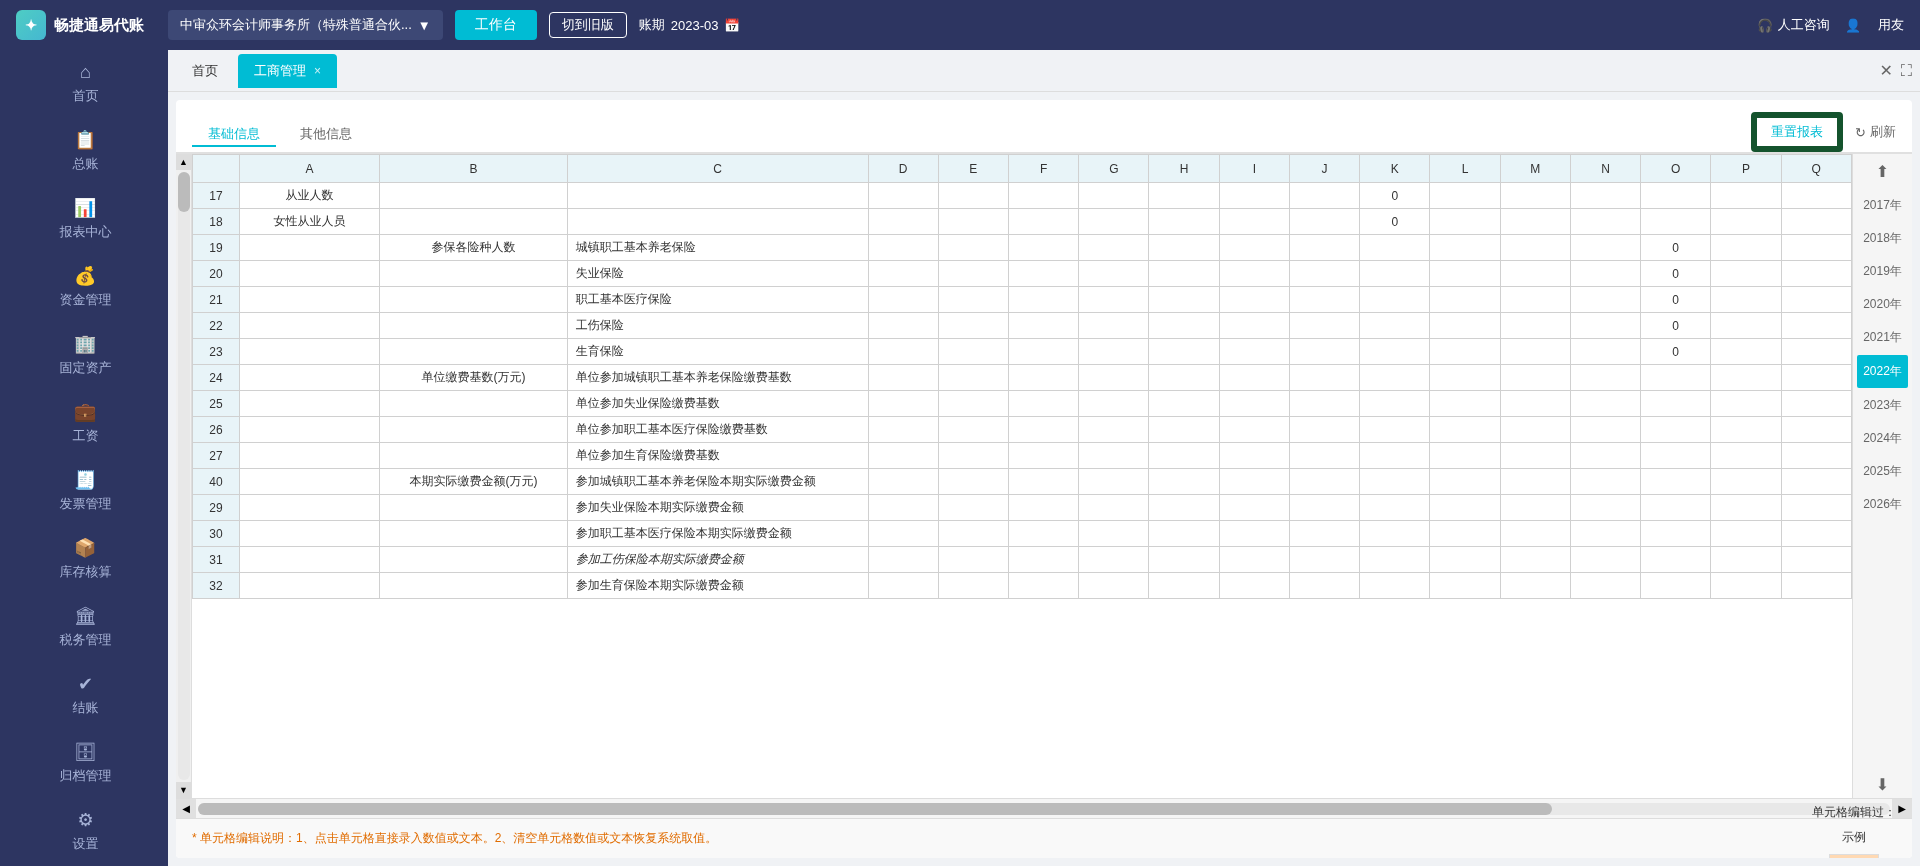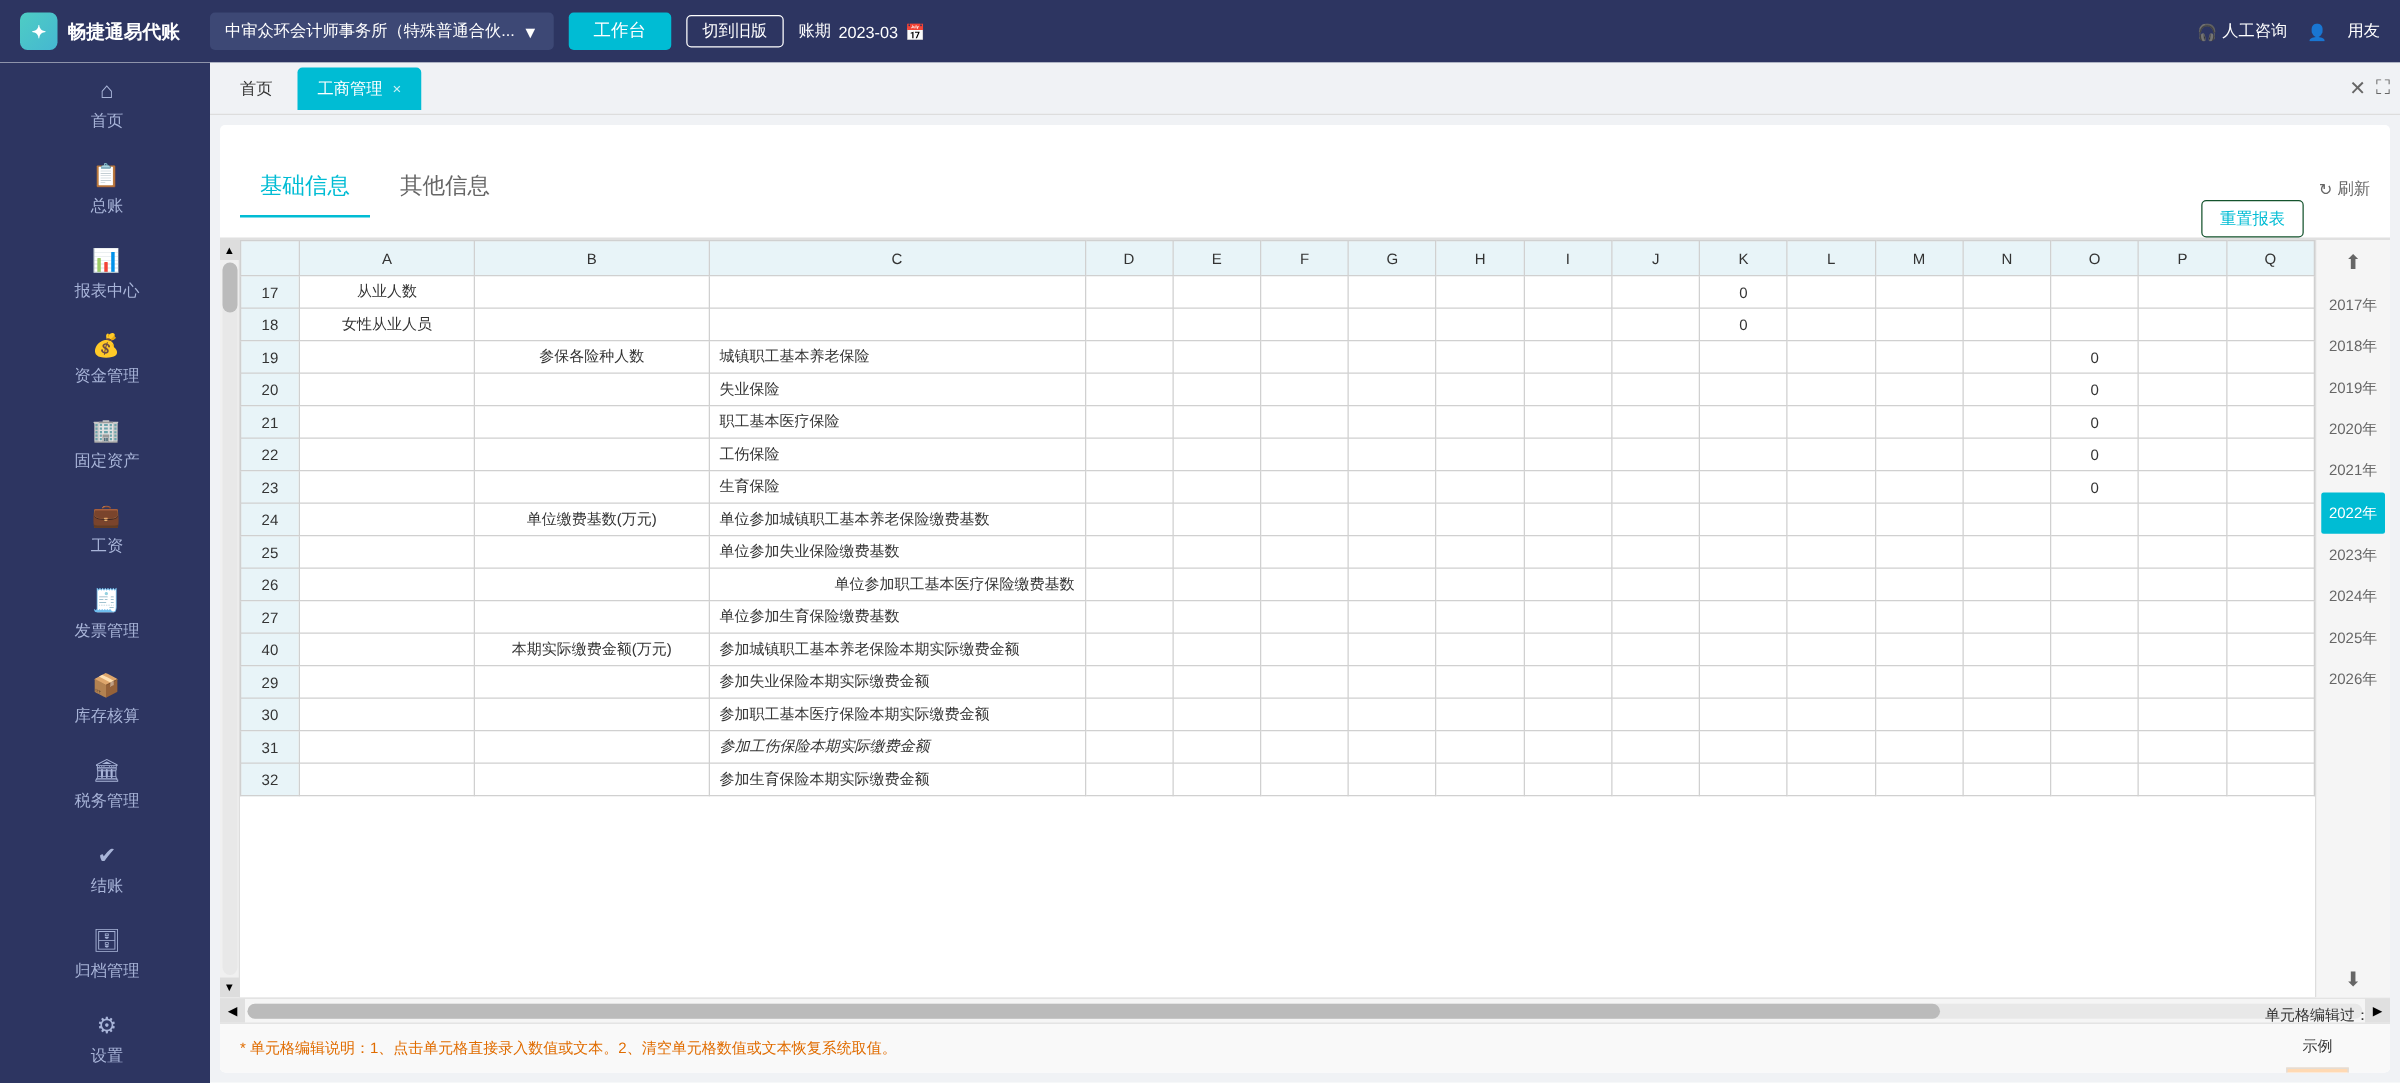--- a/index.html
+++ b/index.html
@@ -36,24 +36,24 @@
     .tab-home { background: transparent; color: #333; }
     .tab-close { cursor: pointer; font-size: 12px; opacity: 0.8; }
     .tab-controls { margin-left: auto; display: flex; gap: 8px; padding-right: 8px; }
     .tab-ctrl-btn { background: none; border: none; cursor: pointer; font-size: 16px; color: #666; }
 
     
     .inner-content { flex: 1; overflow: hidden; background: #fff; margin: 8px; border-radius: 4px; display: flex; flex-direction: column; }
 
     
     .sub-tabs { display: flex; padding: 12px 16px 0; gap: 8px; border-bottom: 2px solid #e0e0e0; flex-shrink: 0; align-items: center; }
-    .sub-tab { padding: 6px 16px 12px; cursor: pointer; font-size: 18px; color: #666; border-bottom: 2px solid transparent; margin-bottom: -2px; }
+    .sub-tab { padding: 6px 16px 2px; cursor: pointer; font-size: 13px; color: #666; border-bottom: 2px solid transparent; margin-bottom: -2px; }
     .sub-tab.active { color: #00bcd4; border-bottom-color: #00bcd4; font-weight: 500; }
     .sub-tab-actions { margin-left: auto; display: flex; gap: 12px; align-items: center; }
-    .btn-reset { background: transparent; border: 1px solid #14532d; color: #00bcd4; padding: 5px 14px; border-radius: 4px; cursor: pointer; font-size: 13px; margin-top: 48px; }
+    .btn-reset { background: transparent; border: 6px solid #14532d; color: #00bcd4; padding: 5px 14px; border-radius: 4px; cursor: pointer; font-size: 13px; }
     .btn-refresh { background: transparent; border: none; color: #666; cursor: pointer; font-size: 13px; display: flex; align-items: center; gap: 4px; }
 
     
     .sheet-container { flex: 1; overflow: hidden; display: flex; position: relative; }
     .sheet-main { flex: 1; overflow: auto; position: relative; }
 
     
     .year-panel { width: 60px; background: #f5f5f5; border-left: 1px solid #ddd; display: flex; flex-direction: column; overflow-y: auto; flex-shrink: 0; }
     .year-panel-header { display: flex; flex-direction: column; align-items: center; padding: 4px 0; }
     .year-nav-btn { background: none; border: none; cursor: pointer; color: #666; font-size: 16px; padding: 4px; }
@@ -428,21 +428,21 @@
                   <td class="col-def cell-value"></td>
                   <td class="col-def cell-value"></td>
                   <td class="col-def cell-value cell-0"></td>
                   <td class="col-def cell-value"></td>
                   <td class="col-def cell-value"></td>
                 </tr>
                 <tr>
                   <td class="col-num cell-num">26</td>
                   <td class="col-a cell-label"></td>
                   <td class="col-b cell-label"></td>
-                  <td class="col-c cell-label" style="text-align: right;">单位参加职工基本医疗保险缴费基数</td>
+                  <td class="col-c cell-label" style="text-align: left;">单位参加职工基本医疗保险缴费基数</td>
                   <td class="col-def cell-value"></td>
                   <td class="col-def cell-value"></td>
                   <td class="col-def cell-value"></td>
                   <td class="col-def cell-value"></td>
                   <td class="col-def cell-value"></td>
                   <td class="col-def cell-value"></td>
                   <td class="col-def cell-value"></td>
                   <td class="col-def cell-value cell-0"></td>
                   <td class="col-def cell-value"></td>
                   <td class="col-def cell-value"></td>

